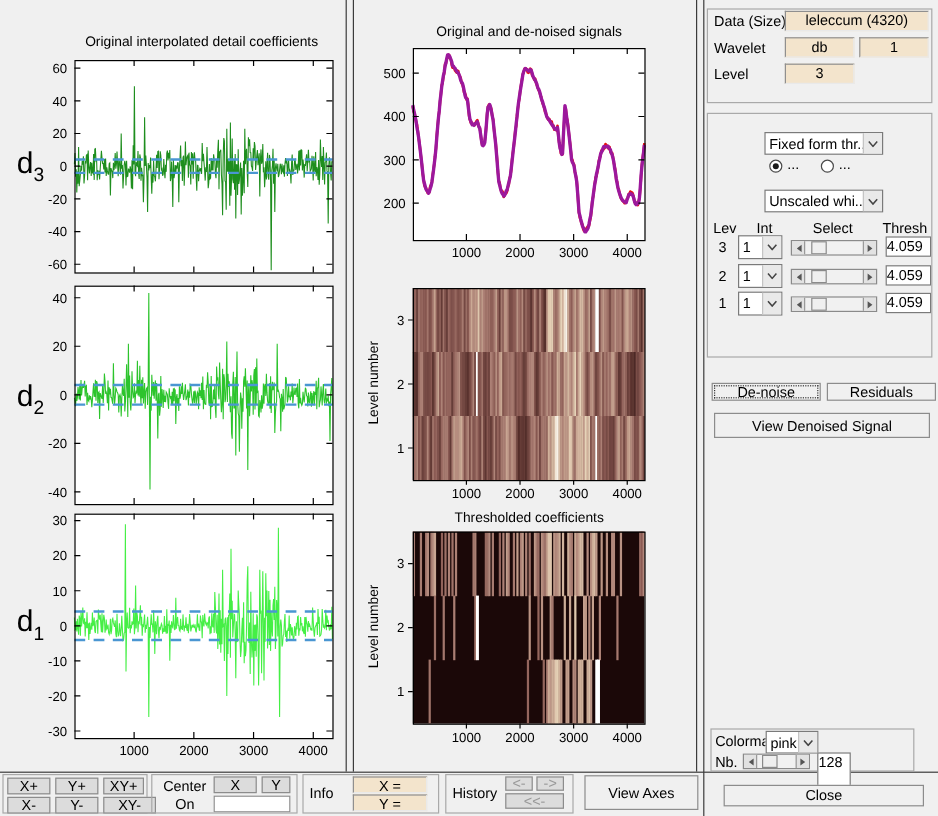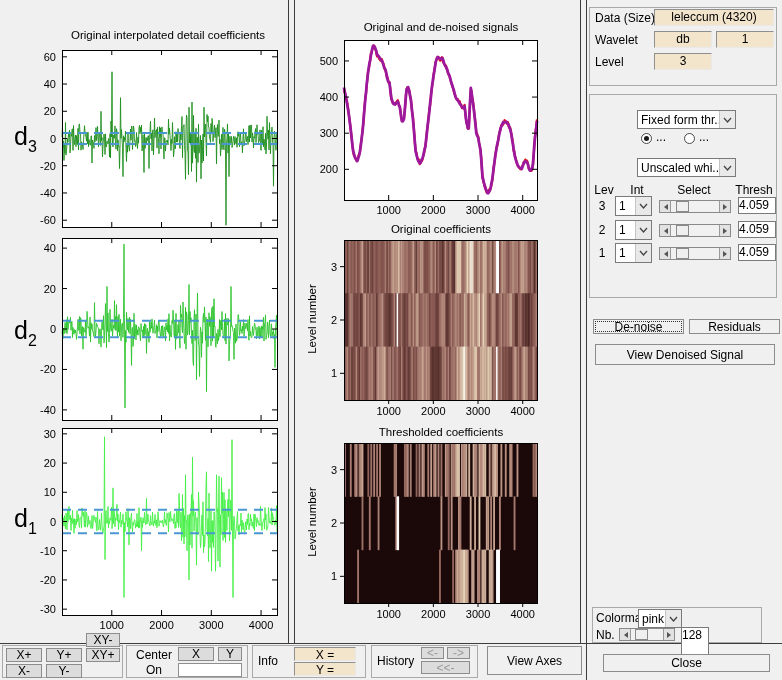--- a/index.html
+++ b/index.html
@@ -192,21 +192,20 @@
       <text x="121.35185185185185" y="182" text-anchor="middle" font-size="11" font-family="&quot;Liberation Sans&quot;, sans-serif" fill="#000">2000</text>
       <line x1="166.02777777777777" y1="168" x2="166.02777777777777" y2="163" stroke="#000"></line>
       <line x1="166.02777777777777" y1="8" x2="166.02777777777777" y2="13" stroke="#000"></line>
       <text x="166.02777777777777" y="182" text-anchor="middle" font-size="11" font-family="&quot;Liberation Sans&quot;, sans-serif" fill="#000">3000</text>
       <line x1="210.7037037037037" y1="168" x2="210.7037037037037" y2="163" stroke="#000"></line>
       <line x1="210.7037037037037" y1="8" x2="210.7037037037037" y2="13" stroke="#000"></line>
       <text x="210.7037037037037" y="182" text-anchor="middle" font-size="11" font-family="&quot;Liberation Sans&quot;, sans-serif" fill="#000">4000</text>
       <rect x="32.5" y="8.5" width="193" height="160" fill="none" stroke="#000"></rect>
     </svg>
 
-  <div class="plot-title" style="left:334px;top:223px;width:214px">Original coefficients</div>
   <div class="vlabel" style="left:272px;top:313px;width:80px">Level number</div>
   <svg class="abs" style="left:296px;top:232px" width="266" height="190">
       <rect x="48" y="8" width="193" height="160" fill="rgb(27,8,8)"></rect>
       <rect x="48.00" y="8" width="1.86" height="53.833333333333336" fill="rgb(141,93,86)"></rect>
       <rect x="49.46" y="8" width="1.86" height="53.833333333333336" fill="rgb(146,99,91)"></rect>
       <rect x="50.92" y="8" width="1.86" height="53.833333333333336" fill="rgb(108,66,61)"></rect>
       <rect x="52.39" y="8" width="1.86" height="53.833333333333336" fill="rgb(163,118,108)"></rect>
       <rect x="53.85" y="8" width="1.86" height="53.833333333333336" fill="rgb(144,97,89)"></rect>
       <rect x="55.31" y="8" width="1.86" height="53.833333333333336" fill="rgb(149,102,94)"></rect>
       <rect x="56.77" y="8" width="1.86" height="53.833333333333336" fill="rgb(140,92,85)"></rect>
@@ -871,21 +870,21 @@
   <div class="edit" style="left:681px;top:627px;width:28px;height:33px">128</div>
 
   <div class="btn" style="left:603px;top:654px;width:167px;height:18px">Close</div>
 
   <div class="frame" style="left:2px;top:645px;width:121px;height:33px"></div>
   <div class="btn gray" style="left:6px;top:648px;width:36px;height:14px">X+</div>
   <div class="btn gray" style="left:46px;top:648px;width:36px;height:14px">Y+</div>
   <div class="btn gray" style="left:86px;top:648px;width:34px;height:14px">XY+</div>
   <div class="btn gray" style="left:6px;top:664px;width:36px;height:14px">X-</div>
   <div class="btn gray" style="left:46px;top:664px;width:36px;height:14px">Y-</div>
-  <div class="btn gray" style="left:86px;top:633px;width:34px;height:14px">XY-</div>
+  <div class="btn gray" style="left:86px;top:664px;width:44px;height:14px">XY-</div>
 
   <div class="frame" style="left:126px;top:645px;width:122px;height:33px"></div>
   <div class="lbl ctr" style="left:132px;top:648px;width:44px">Center</div>
   <div class="btn gray" style="left:178px;top:647px;width:36px;height:14px">X</div>
   <div class="btn gray" style="left:218px;top:647px;width:24px;height:14px">Y</div>
   <div class="lbl ctr" style="left:132px;top:663px;width:44px">On</div>
   <input class="inputw" style="left: 178px; top: 663px; width: 64px; height: 14px;">
 
   <div class="frame" style="left:252px;top:645px;width:114px;height:33px"></div>
   <div class="lbl" style="left:258px;top:654px">Info</div>

